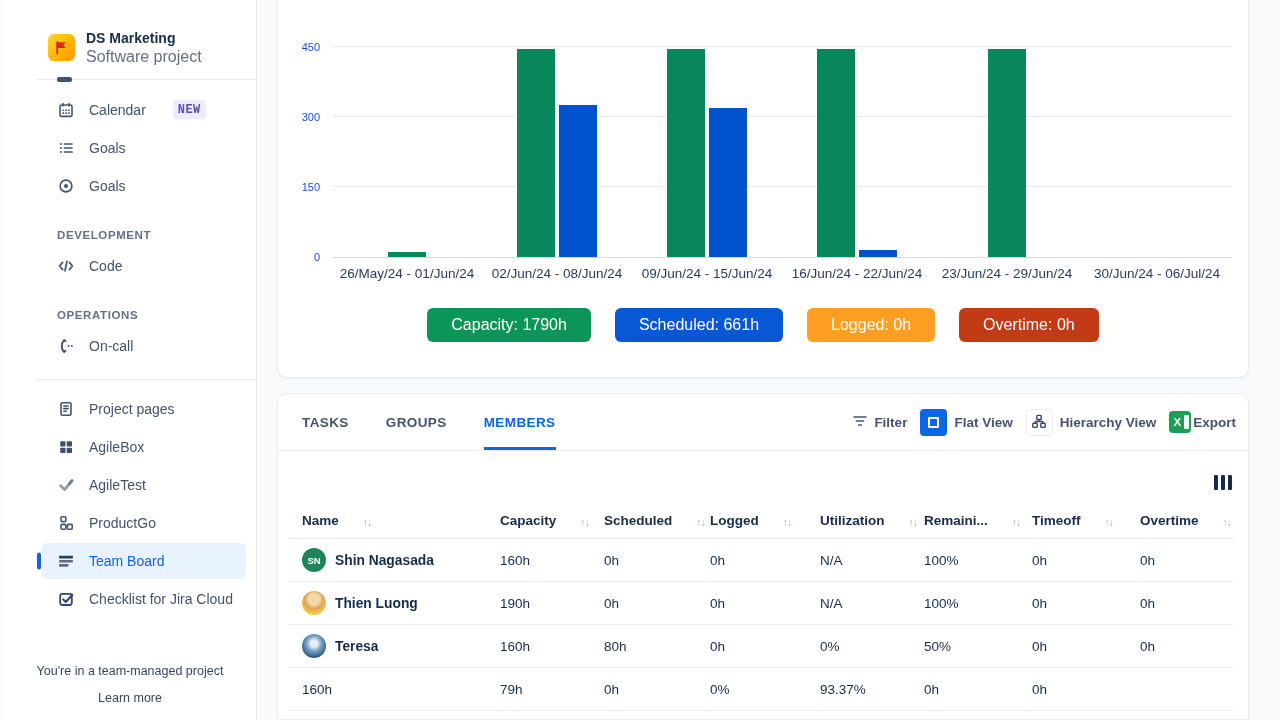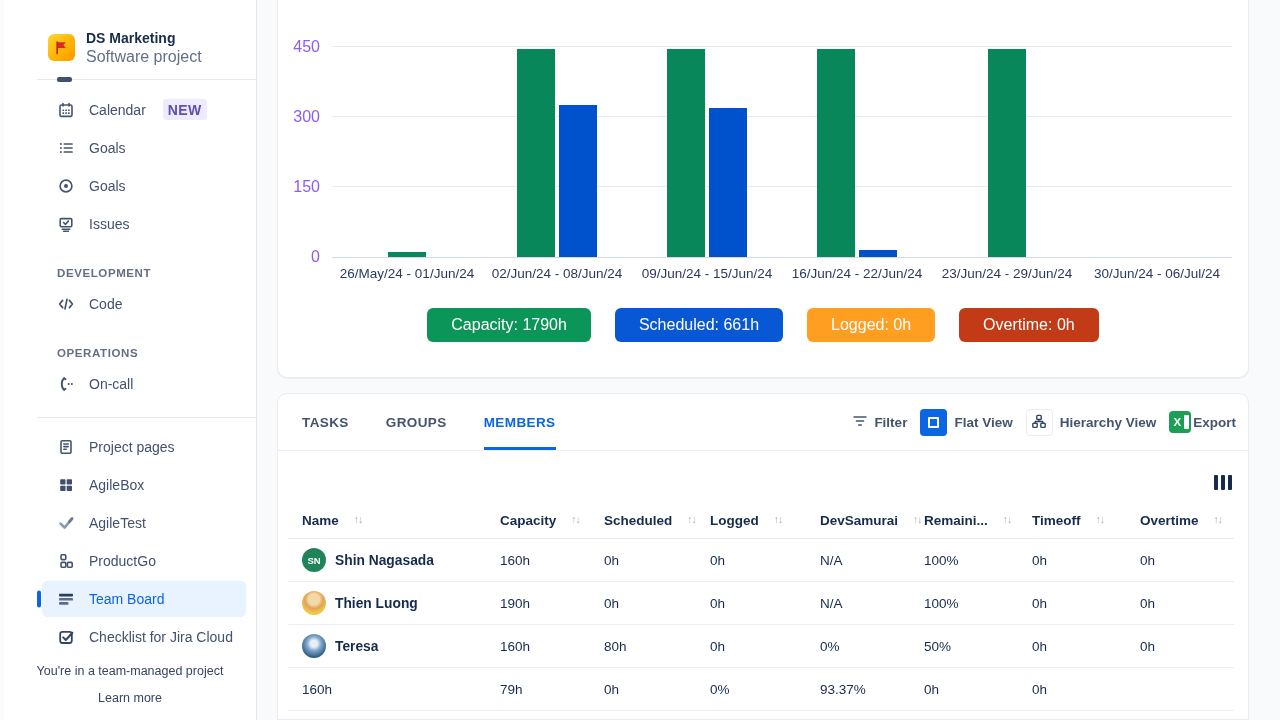--- a/index.html
+++ b/index.html
@@ -13,35 +13,35 @@
   .project-name { font-size:14px; font-weight:700; color:#172B4D; line-height:1.25; }
   .project-type { font-size:16px; color:#626F86; }
   .side-div { height:1px; background:#E7E9ED; margin-left:33px; }
   .peek-dash { width:15px; height:5px; border-radius:2px; background:#3F5170; margin:-3px 0 8px 53px; }
   .nav { padding:0 10px 0 38px; }
   .side-item { position:relative; display:flex; align-items:center; gap:15px; height:36px; margin:2px 0; padding:0 10px 0 15px; border-radius:5px; font-size:14px; font-weight:500; color:#42526E; cursor:pointer; }
   .side-item .ic { width:17px; display:flex; justify-content:center; flex:none; }
   .side-item.active { background:#E9F2FF; color:#0C66E4; }
   .side-item.active::before { content:''; position:absolute; left:-5px; top:50%; transform:translateY(-50%); width:4px; height:17px; border-radius:3px; background:#0C66E4; }
   .section-h { font-size:11.5px; font-weight:700; letter-spacing:0.6px; color:#626F86; margin:25px 0 7px 15px; }
-  .badge-new { background:#EFEBFF; color:#5E4DB2; font-size:14px; font-weight:700; letter-spacing:0.4px; border-radius:3px; padding:2.5px 5px; margin-left:2px; }
+  .badge-new { background:#EFEBFF; color:#5E4DB2; font-size:12px; font-weight:700; letter-spacing:0.4px; border-radius:3px; padding:2.5px 5px; margin-left:12px;font-family:Liberation Mono, monospace; }
   .side-footer { margin-top:auto; text-align:center; padding:0 16px 14px; }
   .side-footer .msg { font-size:12.5px; color:#344563; }
   .side-footer .lnk { display:inline-block; margin-top:13px; font-size:12.5px; color:#344563; font-weight:500; cursor:pointer; }
 
   
   .main { flex:1; display:flex; flex-direction:column; padding-left:20px; background:#F9FAFB; }
   .card { background:#fff; border:1px solid #E9EBEF; width:972px; box-shadow:0 1px 1px rgba(9,30,66,0.05); }
   .chart-card { border-top:none; border-radius:0 0 10px 10px; height:378px; flex:none; }
   .table-card { margin-top:15px; border-radius:10px 10px 0 0; flex:1; overflow:hidden; display:flex; flex-direction:column; }
 
   
   .plot { position:relative; height:245px; margin:13px 16px 0 54px; border-bottom:1px solid #D5DAE0; }
   .gridline { position:absolute; left:0; right:0; height:1px; background:#E8EAEE; }
-  .ytick { position:absolute; right:calc(100% + 12px); transform:translateY(50%); font-size:16px; color:#8b5cf6; }
+  .ytick { position:absolute; right:calc(100% + 12px); transform:translateY(50%); font-size:11px; color:#1d4ed8; }
   .bar-groups { position:absolute; inset:0; display:flex; }
   .bar-group { flex:1; display:flex; align-items:flex-end; justify-content:center; gap:4px; }
   .bar { width:38px; }
   .xlabels { display:flex; margin:8px 16px 0 54px; }
   .xlabel { flex:1; text-align:center; font-size:13.5px; color:#2B3A5C; }
   .legend { display:flex; justify-content:center; gap:24px; margin-top:27px; }
   .legend-btn { height:34px; padding:0 24px; border:none; border-radius:6px; color:#fff; font-size:16px; font-weight:500; font-family:inherit; display:flex; align-items:center; cursor:pointer; }
 
   
   .tabs-row { display:flex; align-items:center; height:57px; padding:0 12px 0 24px; border-bottom:1px solid #EDEEF1; flex:none; }
@@ -55,21 +55,21 @@
   .excel-ic { width:22px; height:22px; border-radius:4px; background:#1D9E55; position:relative; display:flex; align-items:center; justify-content:center; color:#fff; font-weight:800; font-size:11.5px; padding-right:6px; flex:none; }
   .excel-ic::after { content:''; position:absolute; right:2.5px; top:4px; width:4.5px; height:14px; background:#fff; border-radius:1px; }
 
   
   .table-wrap { margin:0 14px 0 10px; }
   .columns-row { display:flex; justify-content:flex-end; padding:24px 2px 12px; }
   .columns-icon { display:flex; gap:2.5px; cursor:pointer; }
   .columns-icon i { width:4.5px; height:15px; background:#172B4D; border-radius:1px; }
   .thead, .tr { display:grid; grid-template-columns:198px 104px 106px 110px 104px 108px 108px 1fr; align-items:center; padding-left:14px; }
   .thead { height:37px; border-bottom:1px solid #E6E8EC; }
-  .th { font-size:13.5px; font-weight:700; color:#172B4D; display:flex; align-items:flex-start; gap:15px; cursor:pointer; }
+  .th { font-size:13.5px; font-weight:700; color:#172B4D; display:flex; align-items:flex-end; gap:24px; cursor:pointer; }
   .sort { font-size:10.5px; color:#A9B2C0; letter-spacing:-1px; }
   .tr { height:43px; border-bottom:1px solid #EDEEF1; }
   .td { font-size:13.5px; color:#172B4D; }
   .name-cell { display:flex; align-items:center; gap:9px; font-weight:700; font-size:13.8px; }
   .avatar { width:24px; height:24px; border-radius:50%; flex:none; display:flex; align-items:center; justify-content:center; font-size:9.5px; font-weight:700; color:#fff; }
   .avatar.initials { background:#1F845A; }
   .avatar.photo-1 { background:radial-gradient(circle at 50% 35%,#f3d9a6 0 28%,#e0a35c 46%,#f5c93f 72%,#e8b830); }
   .avatar.photo-2 { background:radial-gradient(circle at 50% 40%,#e8f0f6 0 18%,#7fa8c9 38%,#2f5d86 72%,#1b3a57); }
   .avatar.photo-3 { background:linear-gradient(180deg,#b8c7bb 0%,#8aa591 40%,#55705f 78%,#3e5549); }
 </style>
@@ -123,30 +123,20 @@
       <span>Goals</span>
     </div>
     <div class="side-item">
       <span class="ic">
         <svg width="16" height="16" viewBox="0 0 16 16" fill="none" stroke="#44546F" stroke-width="1.6">
             <circle cx="8" cy="8" r="5.9"></circle>
             <circle cx="8" cy="8" r="2" fill="#44546F" stroke="none"></circle>
           </svg>
       </span>
       <span>Goals</span>
-    </div>
-    <div class="side-item">
-      <span class="ic">
-        <svg width="16" height="16" viewBox="0 0 16 16" fill="none" stroke="#44546F" stroke-width="1.6" stroke-linecap="round">
-            <rect x="2.2" y="2.6" width="11.6" height="8.2" rx="1.2"></rect>
-            <path d="M5.6 6.5 l1.8 1.8 3-3.2"></path>
-            <path d="M4.2 13.2 H11.8 M5.6 15.2 H10.4"></path>
-          </svg>
-      </span>
-      <span>Issues</span>
     </div>
 
     <div class="section-h">DEVELOPMENT</div>
     <div class="side-item">
       <span class="ic">
         <svg width="16" height="16" viewBox="0 0 16 16" fill="none" stroke="#44546F" stroke-width="1.7" stroke-linecap="round" stroke-linejoin="round">
             <path d="M4.6 4.4 1.6 8 l3 3.6 M11.4 4.4 14.4 8 l-3 3.6 M9 3.4 7 12.8"></path>
           </svg>
       </span>
       <span>Code</span>
@@ -344,21 +334,21 @@
           </div>
           <div class="th">
             <span>Scheduled</span>
             <span class="sort">↑↓</span>
           </div>
           <div class="th">
             <span>Logged</span>
             <span class="sort">↑↓</span>
           </div>
           <div class="th">
-            <span>DevSamurai</span>
+            <span>Utilization</span>
             <span class="sort">↑↓</span>
           </div>
           <div class="th">
             <span>Remaini...</span>
             <span class="sort">↑↓</span>
           </div>
           <div class="th">
             <span>Timeoff</span>
             <span class="sort">↑↓</span>
           </div>

